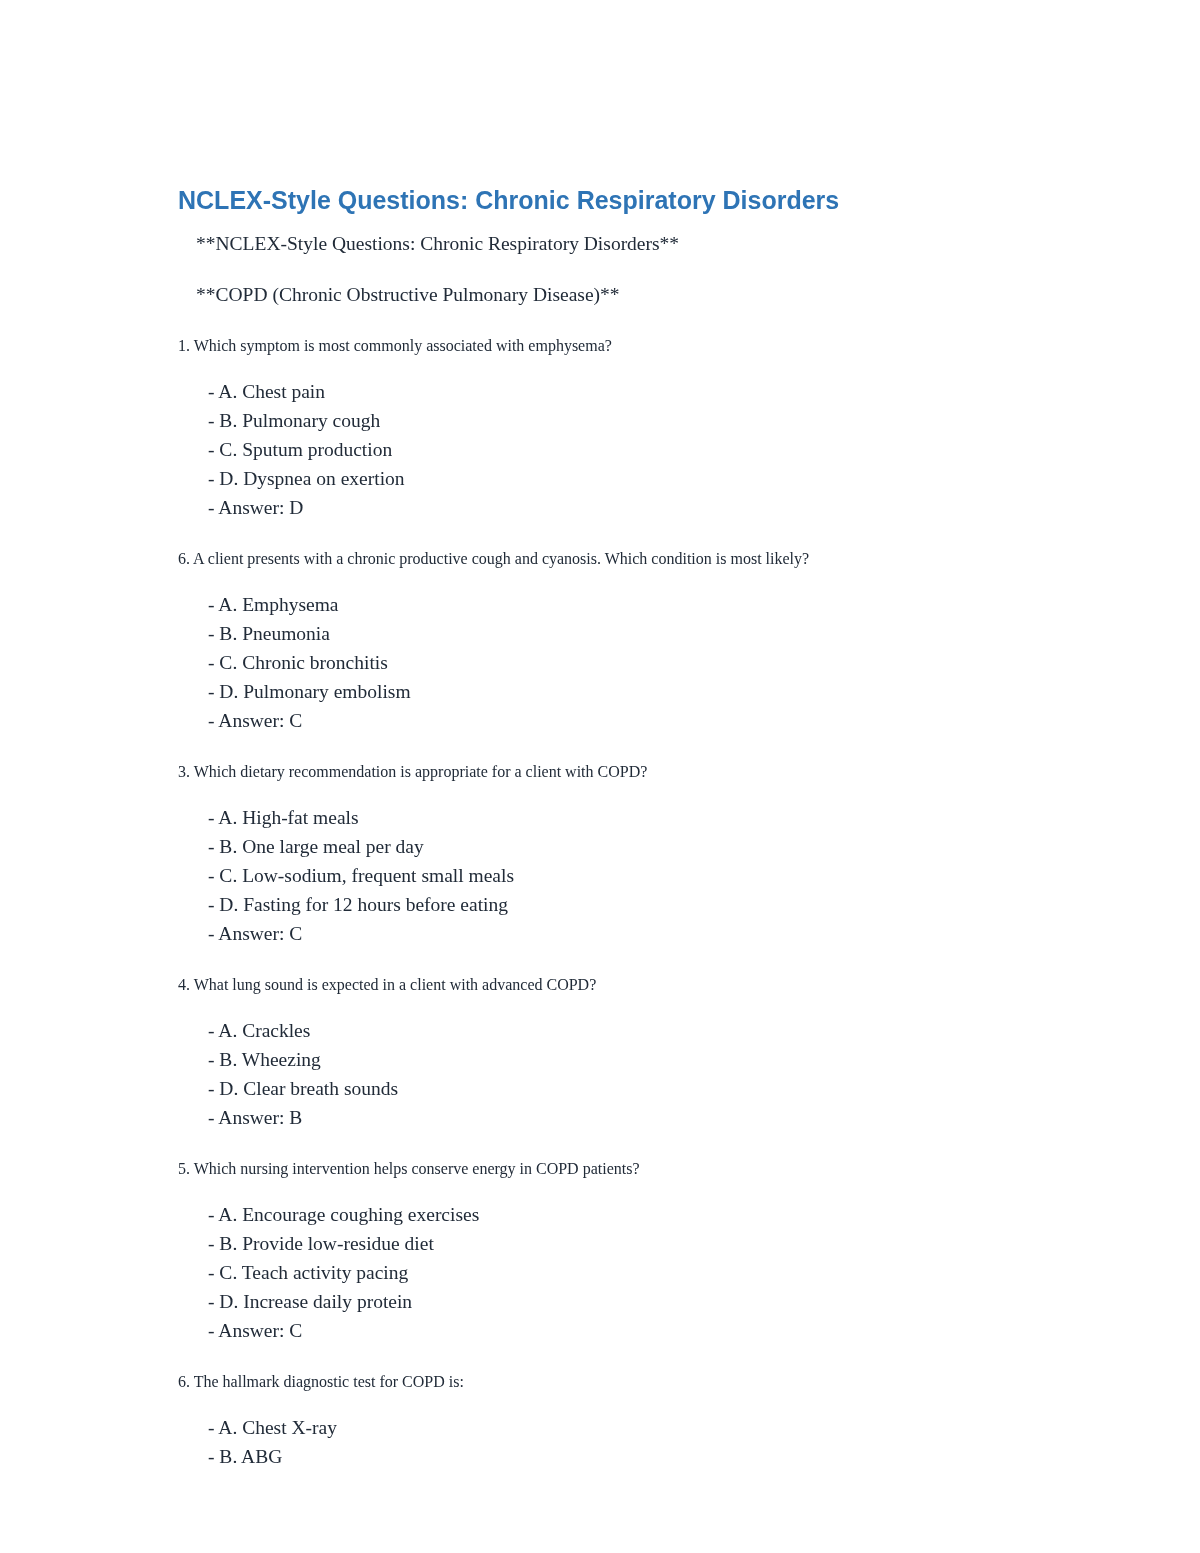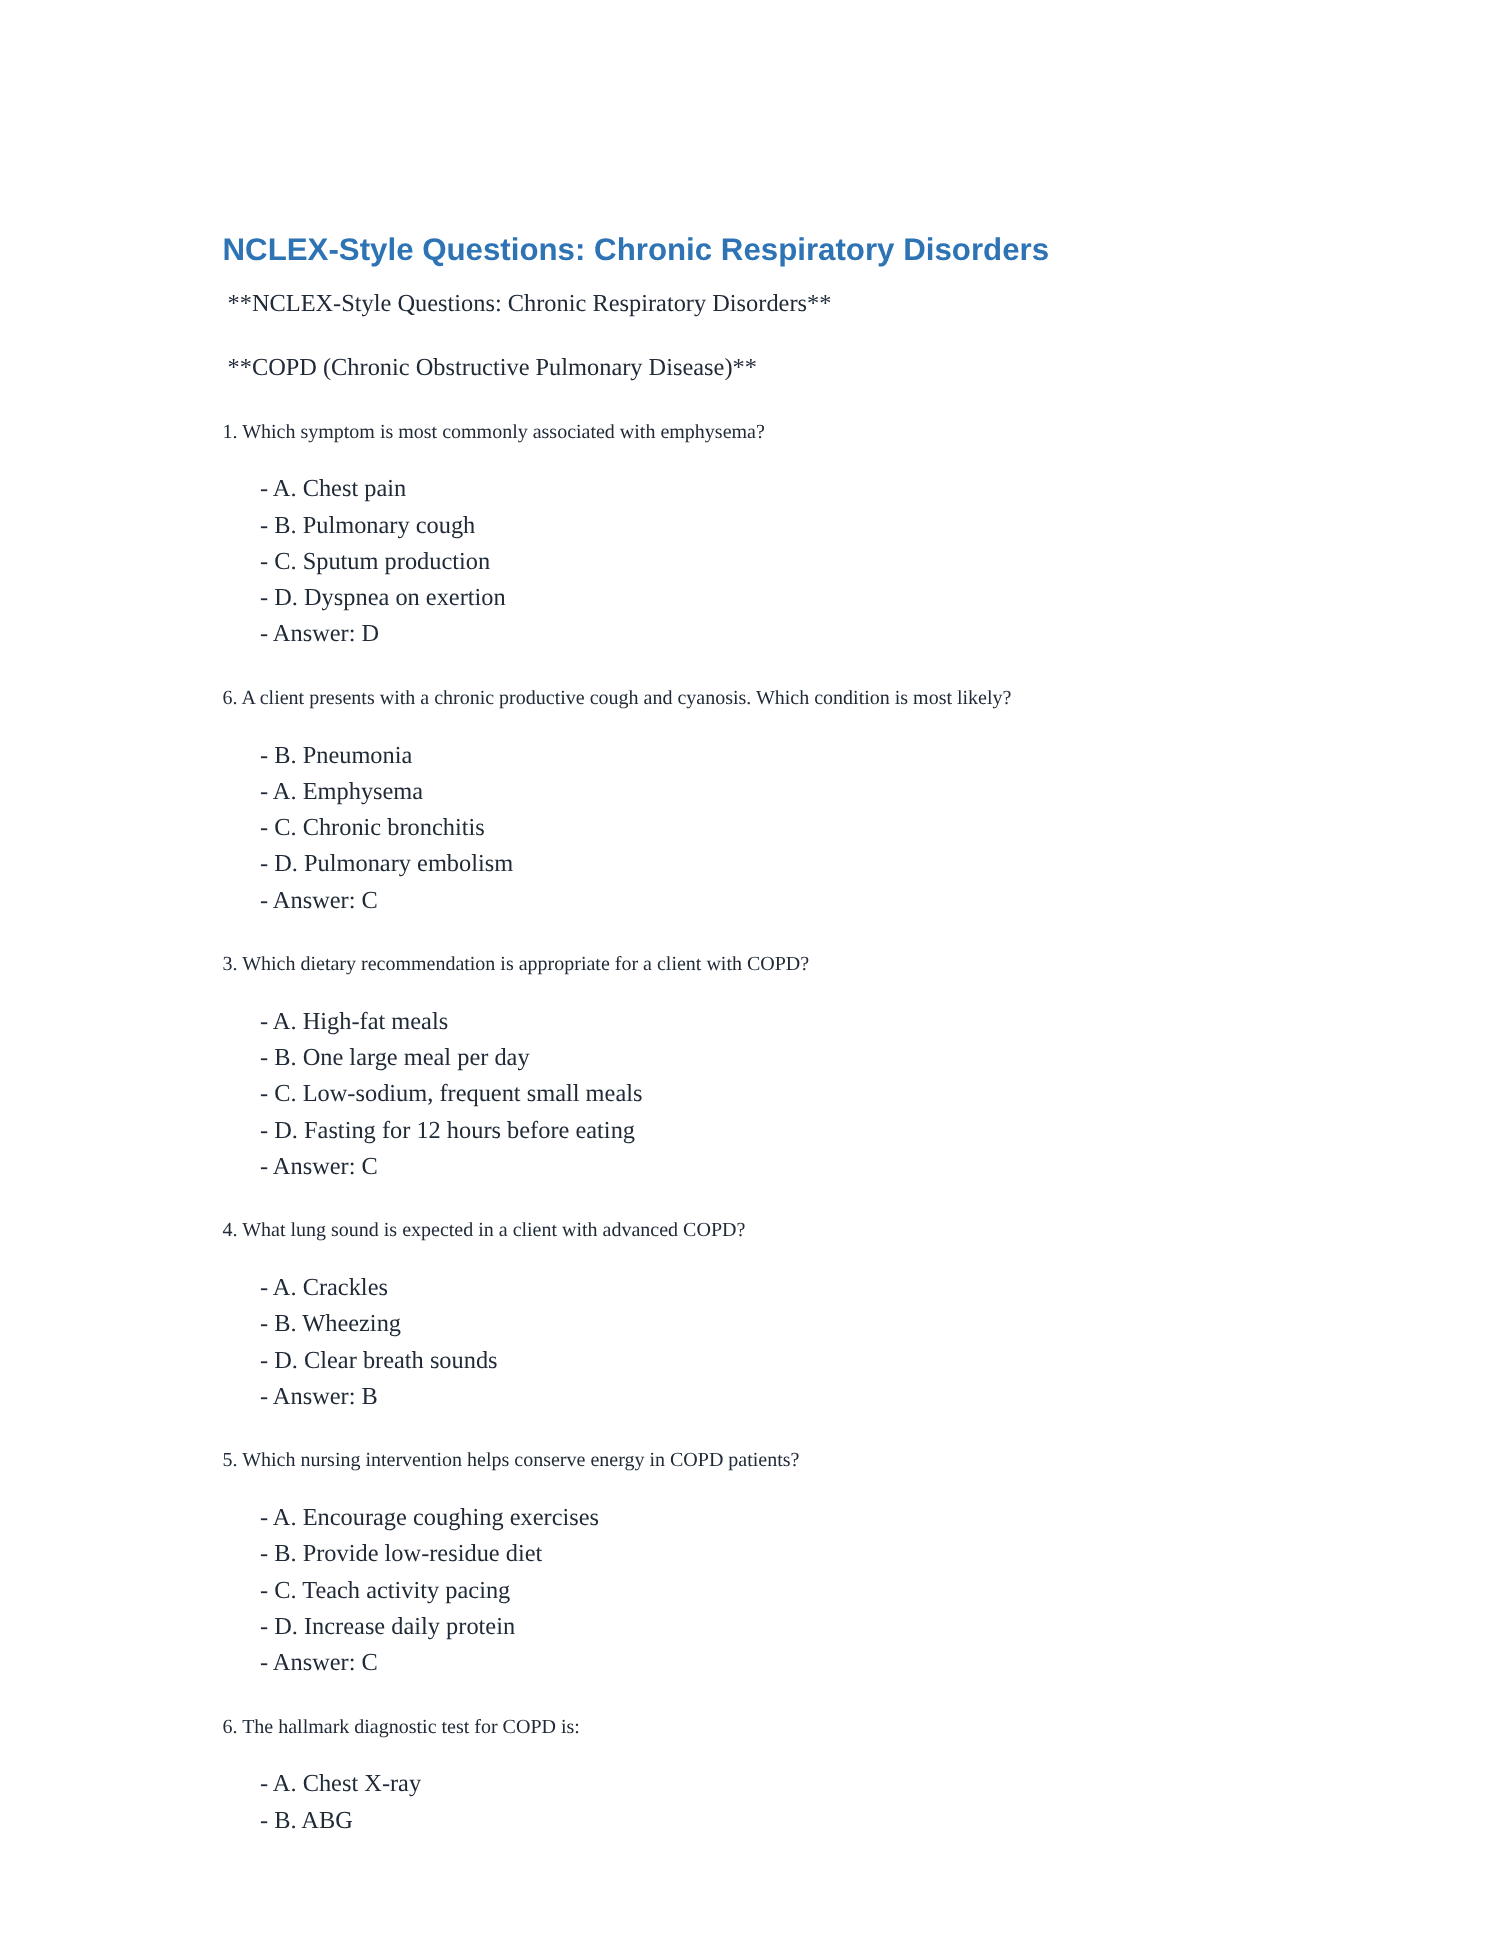--- a/index.html
+++ b/index.html
@@ -25,21 +25,21 @@
     font-family: "Liberation Sans", sans-serif;
     font-weight: 700;
     font-size: 25px;
     line-height: 30px;
     color: #2e74b5;
     margin: 0 0 14px 0;
   }
   .md-line {
     font-size: 19.5px;
     line-height: 29px;
-    margin: 0 0 22px 4px;
+    margin: 0 0 22px 18px;
     font-weight: 400;
   }
   .question {
     margin: 0 0 22px 0;
     max-width: 840px;
   }
   .q-text {
     font-size: 16px;
     line-height: 29px;
     margin: 0;
@@ -73,22 +73,22 @@
             <p class="option-line">- A. Chest pain</p>
             <p class="option-line">- B. Pulmonary cough</p>
             <p class="option-line">- C. Sputum production</p>
             <p class="option-line">- D. Dyspnea on exertion</p>
             <p class="answer-line">- Answer: D</p>
           </div>
         </div>
         <div class="question">
           <p class="q-text">6. A client presents with a chronic productive cough and cyanosis. Which condition is most likely?</p>
           <div class="options">
+            <p class="option-line">- A. Emphysema</p>
             <p class="option-line">- B. Pneumonia</p>
-            <p class="option-line">- A. Emphysema</p>
             <p class="option-line">- C. Chronic bronchitis</p>
             <p class="option-line">- D. Pulmonary embolism</p>
             <p class="answer-line">- Answer: C</p>
           </div>
         </div>
         <div class="question">
           <p class="q-text">3. Which dietary recommendation is appropriate for a client with COPD?</p>
           <div class="options">
             <p class="option-line">- A. High-fat meals</p>
             <p class="option-line">- B. One large meal per day</p>

